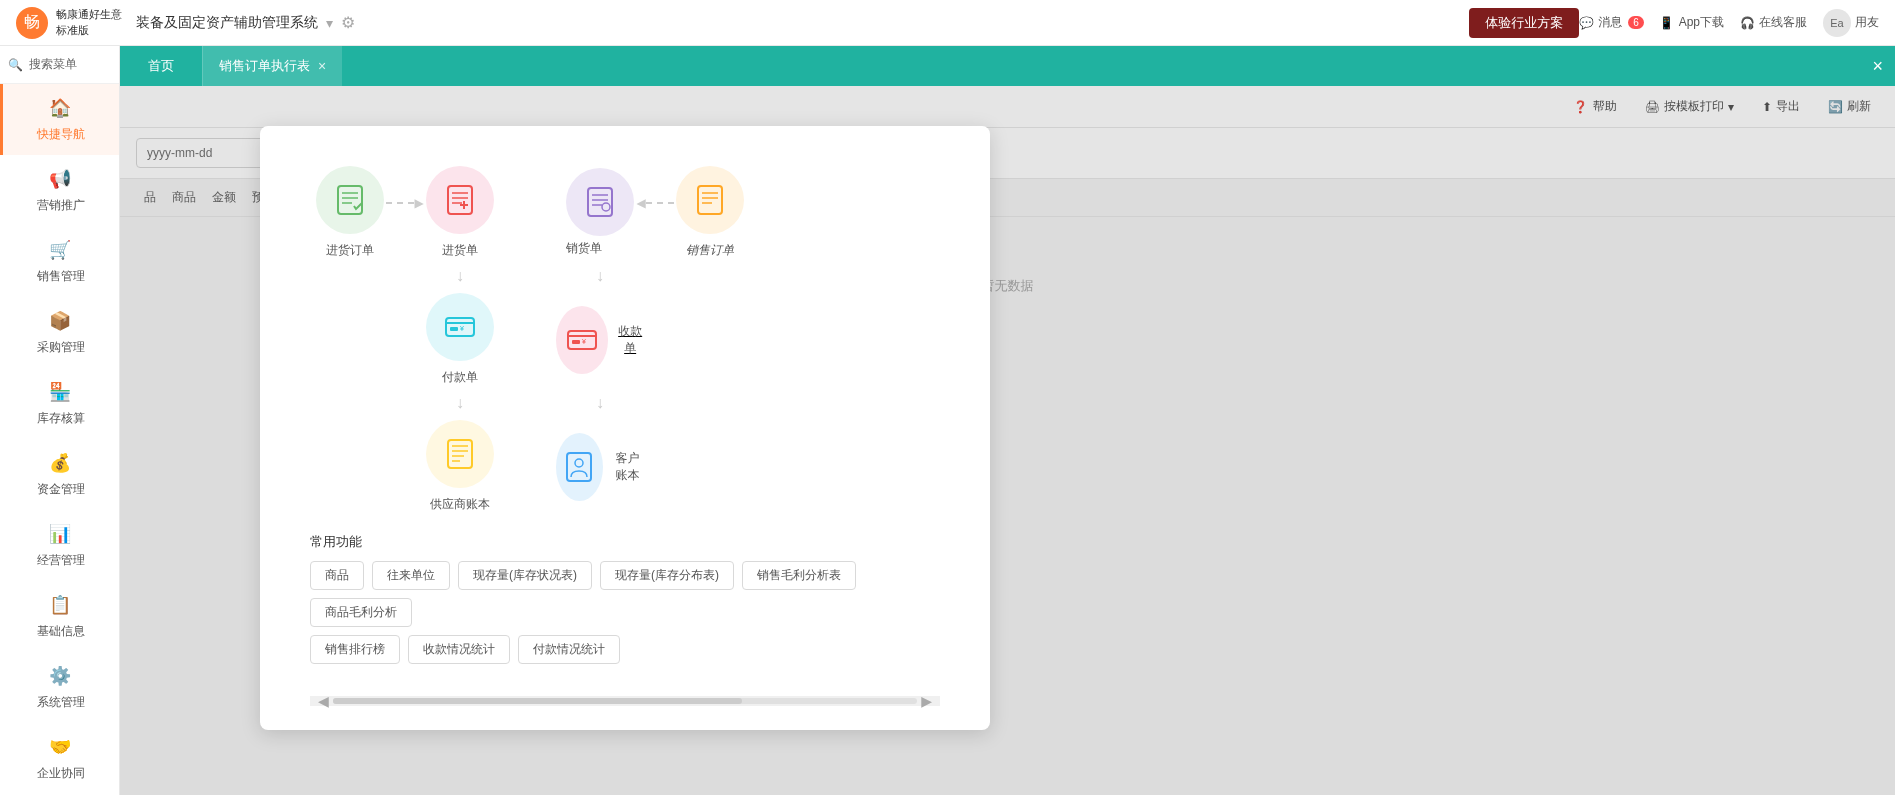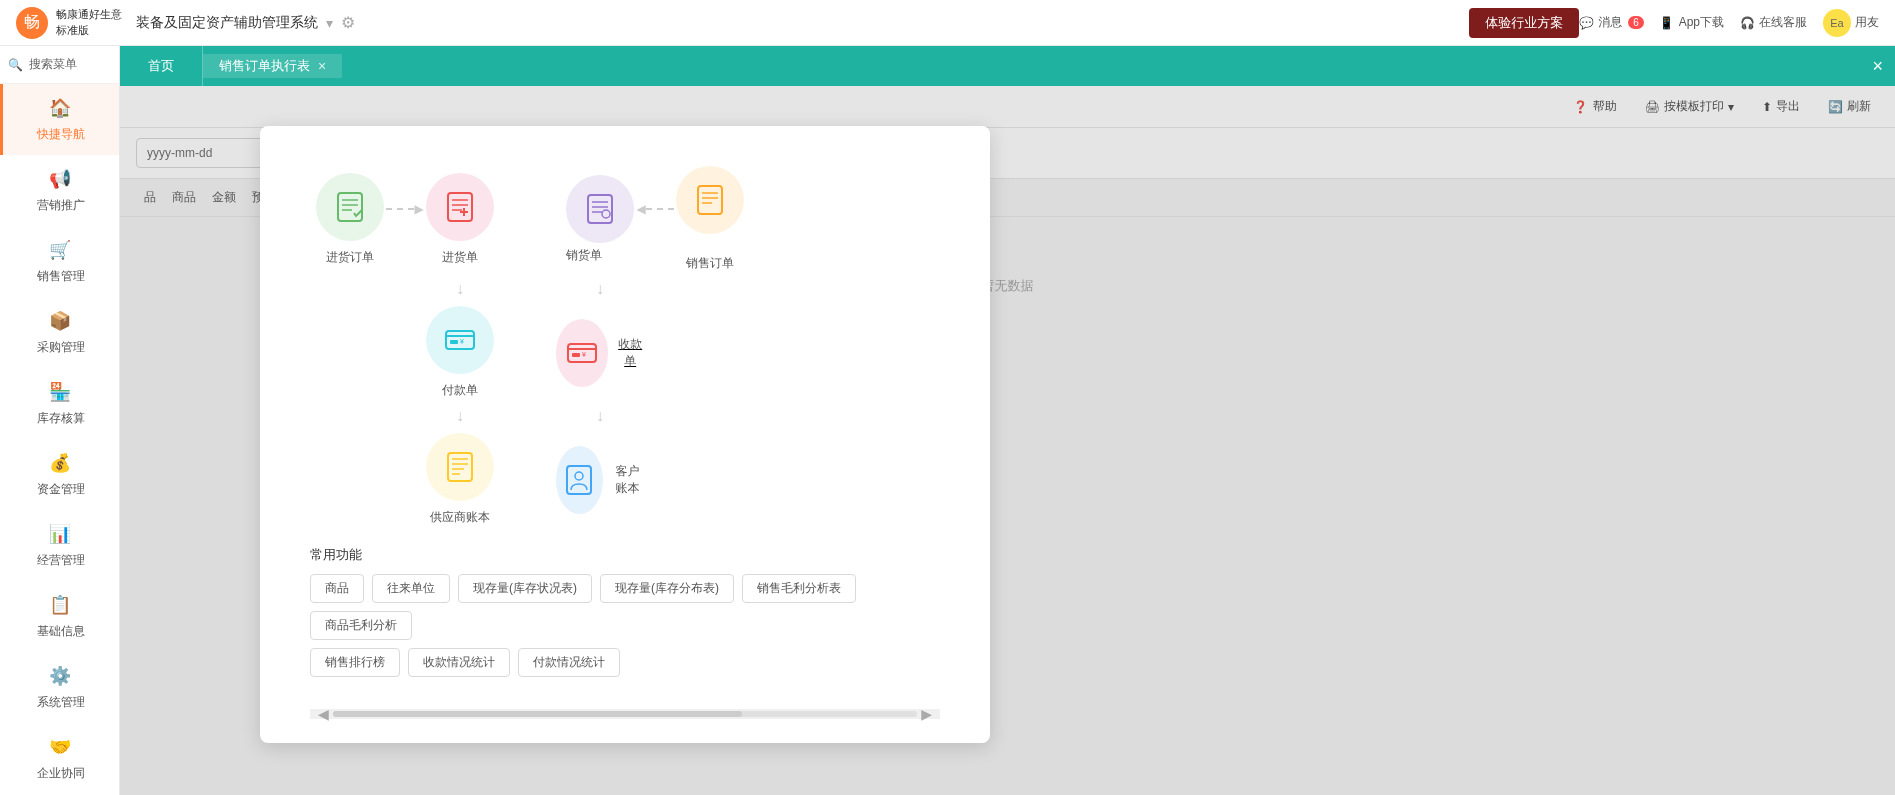--- a/index.html
+++ b/index.html
@@ -71,21 +71,21 @@
       color: #fff;
       border-radius: 10px;
       font-size: 10px;
       padding: 1px 5px;
       margin-left: 2px;
     }
     .avatar {
       width: 28px;
       height: 28px;
       border-radius: 50%;
-      background: #fde047;
+      background: #e5e5e5;
       display: flex;
       align-items: center;
       justify-content: center;
       font-size: 11px;
       color: #666;
     }
 
     
     .main-layout {
       display: flex;
@@ -158,21 +158,21 @@
       height: 40px;
       display: flex;
       align-items: center;
       color: #fff;
       font-size: 13px;
       cursor: pointer;
       border-right: 1px solid rgba(255,255,255,0.3);
     }
     .tab-item {
       padding: 0 16px;
-      height: 24px;
+      height: 40px;
       display: flex;
       align-items: center;
       color: #fff;
       font-size: 13px;
       cursor: pointer;
       background: rgba(255,255,255,0.15);
       gap: 8px;
     }
     .tab-close {
       font-size: 14px;
@@ -597,21 +597,21 @@
                     </svg>
                 </div>
                 <span class="flow-label">销货单</span>
               </div>
 
               <div style="display:flex;align-items:center;justify-content:center;padding-bottom:20px;">
                 <div style="font-size:12px;color:#ccc;">◀</div>
                 <div style="width:28px;border-top:2px dashed #ccc;"></div>
               </div>
 
-              <div style="display:flex;flex-direction:column;align-items:center;gap:21px;">
+              <div style="display:flex;flex-direction:column;align-items:center;gap:8px;font-style:italic;">
                 <div class="flow-circle" style="background:#fff3e0;">
                   <svg width="36" height="36" viewBox="0 0 36 36">
                       <rect x="6" y="4" width="24" height="28" rx="3" fill="none" stroke="#ffa726" stroke-width="2"></rect>
                       <line x1="10" y1="11" x2="26" y2="11" stroke="#ffa726" stroke-width="1.5"></line>
                       <line x1="10" y1="16" x2="26" y2="16" stroke="#ffa726" stroke-width="1.5"></line>
                       <line x1="10" y1="21" x2="20" y2="21" stroke="#ffa726" stroke-width="1.5"></line>
                     </svg>
                 </div>
                 <span class="flow-label">销售订单</span>
               </div>

